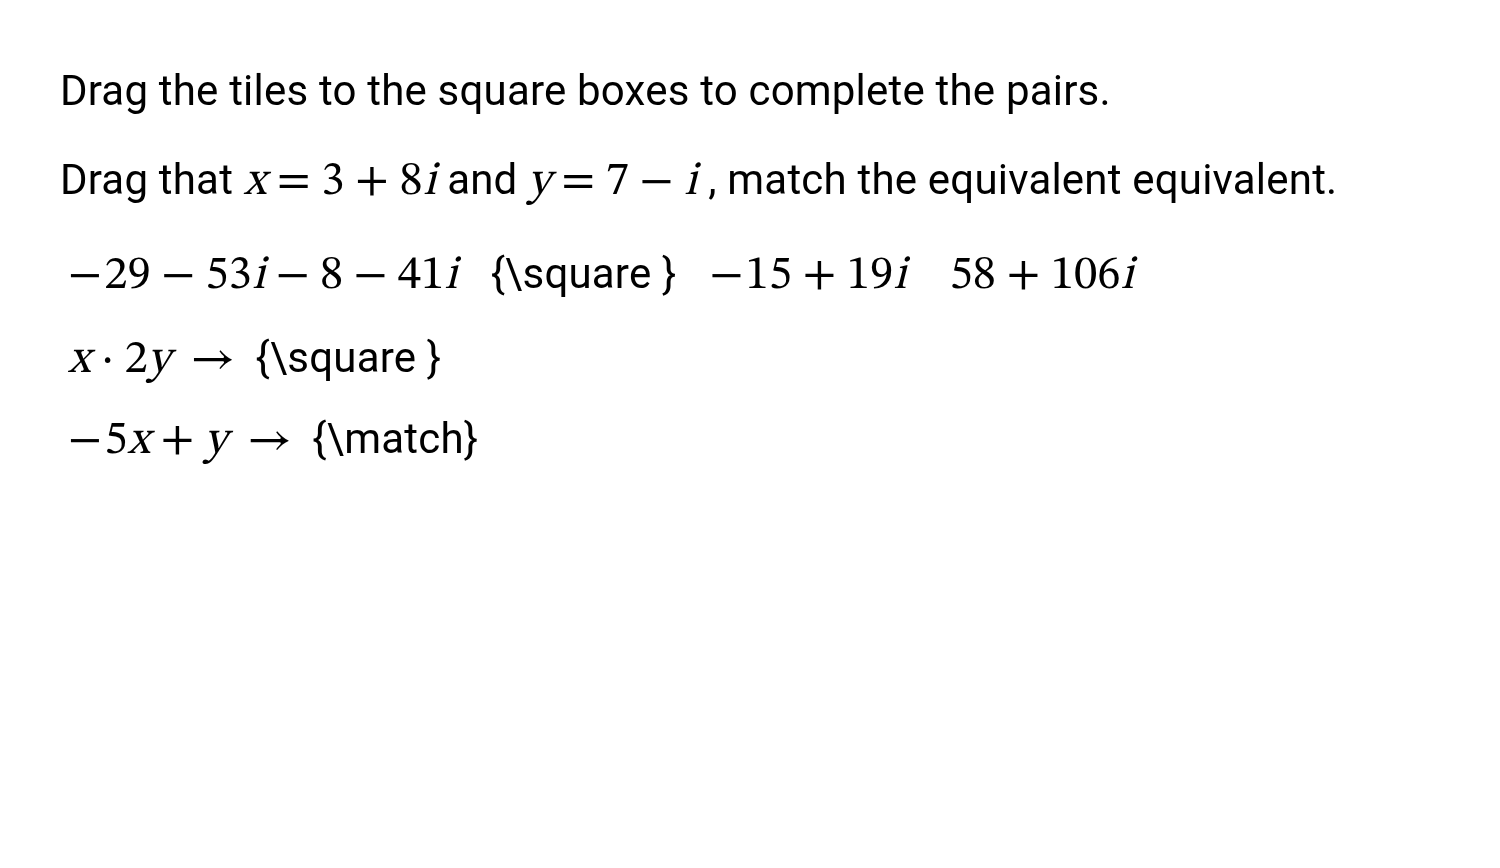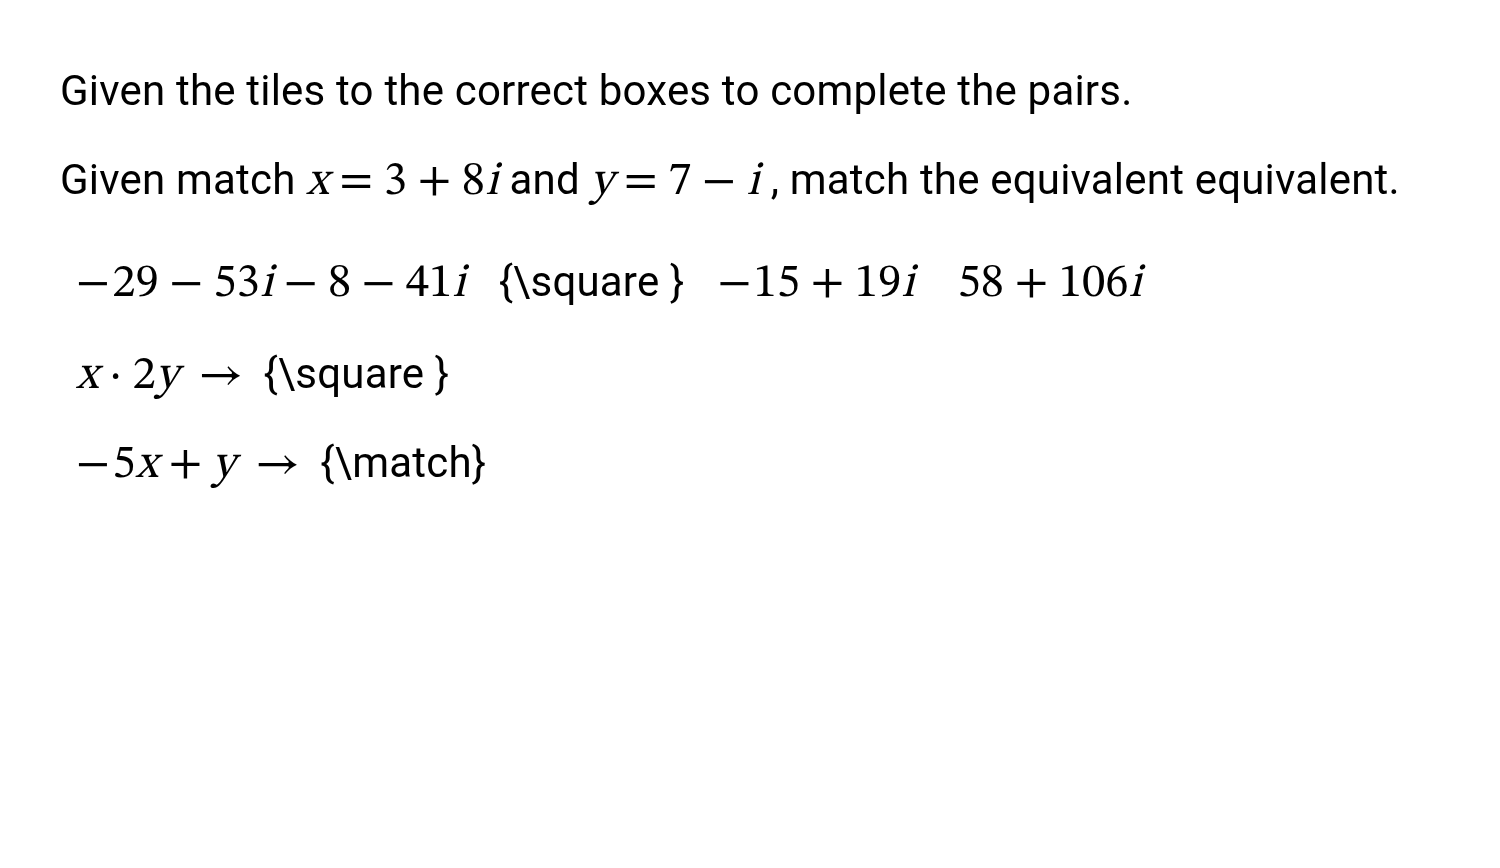--- a/index.html
+++ b/index.html
@@ -19,21 +19,21 @@
   }
   .para {
     font-size: 42px;
     line-height: 1.95;
     letter-spacing: 0.2px;
     margin: 0 0 4px 0;
   }
   .mathline {
     font-size: 42px;
     line-height: 1.7;
-    margin: 16px;
+    margin: 8px;
     font-family: inherit;
   }
   .math, .mathline {
     font-family: "STIX Two Math", "Latin Modern Math", "Cambria Math", "Times New Roman", Times, serif;
   }
   .math {
     font-size: 1.12em;
     text-align: right;
   }
   .it {
@@ -56,25 +56,25 @@
   .tight {
     line-height: 1.55;
   }
 </style>
 </head>
 <body>
 
 <div class="page">
 
   <p class="para">
-    <span>Given the tiles to the correct boxes to complete the pairs.</span>
+    <span>Drag the tiles to the square boxes to complete the pairs.</span>
   </p>
 
   <p class="para">
-    <span>Given match </span>
+    <span>Drag that </span>
     <span class="math"><span class="it">x</span><span class="op">=</span>3<span class="op">+</span>8<span class="it">i</span></span>
     <span> and </span>
     <span class="math"><span class="it">y</span><span class="op">=</span>7<span class="op">−</span><span class="it">i</span></span>
     <span> , match the equivalent equivalent.</span>
   </p>
 
   <p class="mathline">
     <span class="math"><span class="neg">−</span>29<span class="op">−</span>53<span class="it">i</span></span><span class="op math">−</span><span class="math">8<span class="op">−</span>41<span class="it">i</span></span>
     <span class="gap"></span><span class="plain">{\square }</span><span class="gap"></span>
     <span class="math"><span class="neg">−</span>15<span class="op">+</span>19<span class="it">i</span></span>

